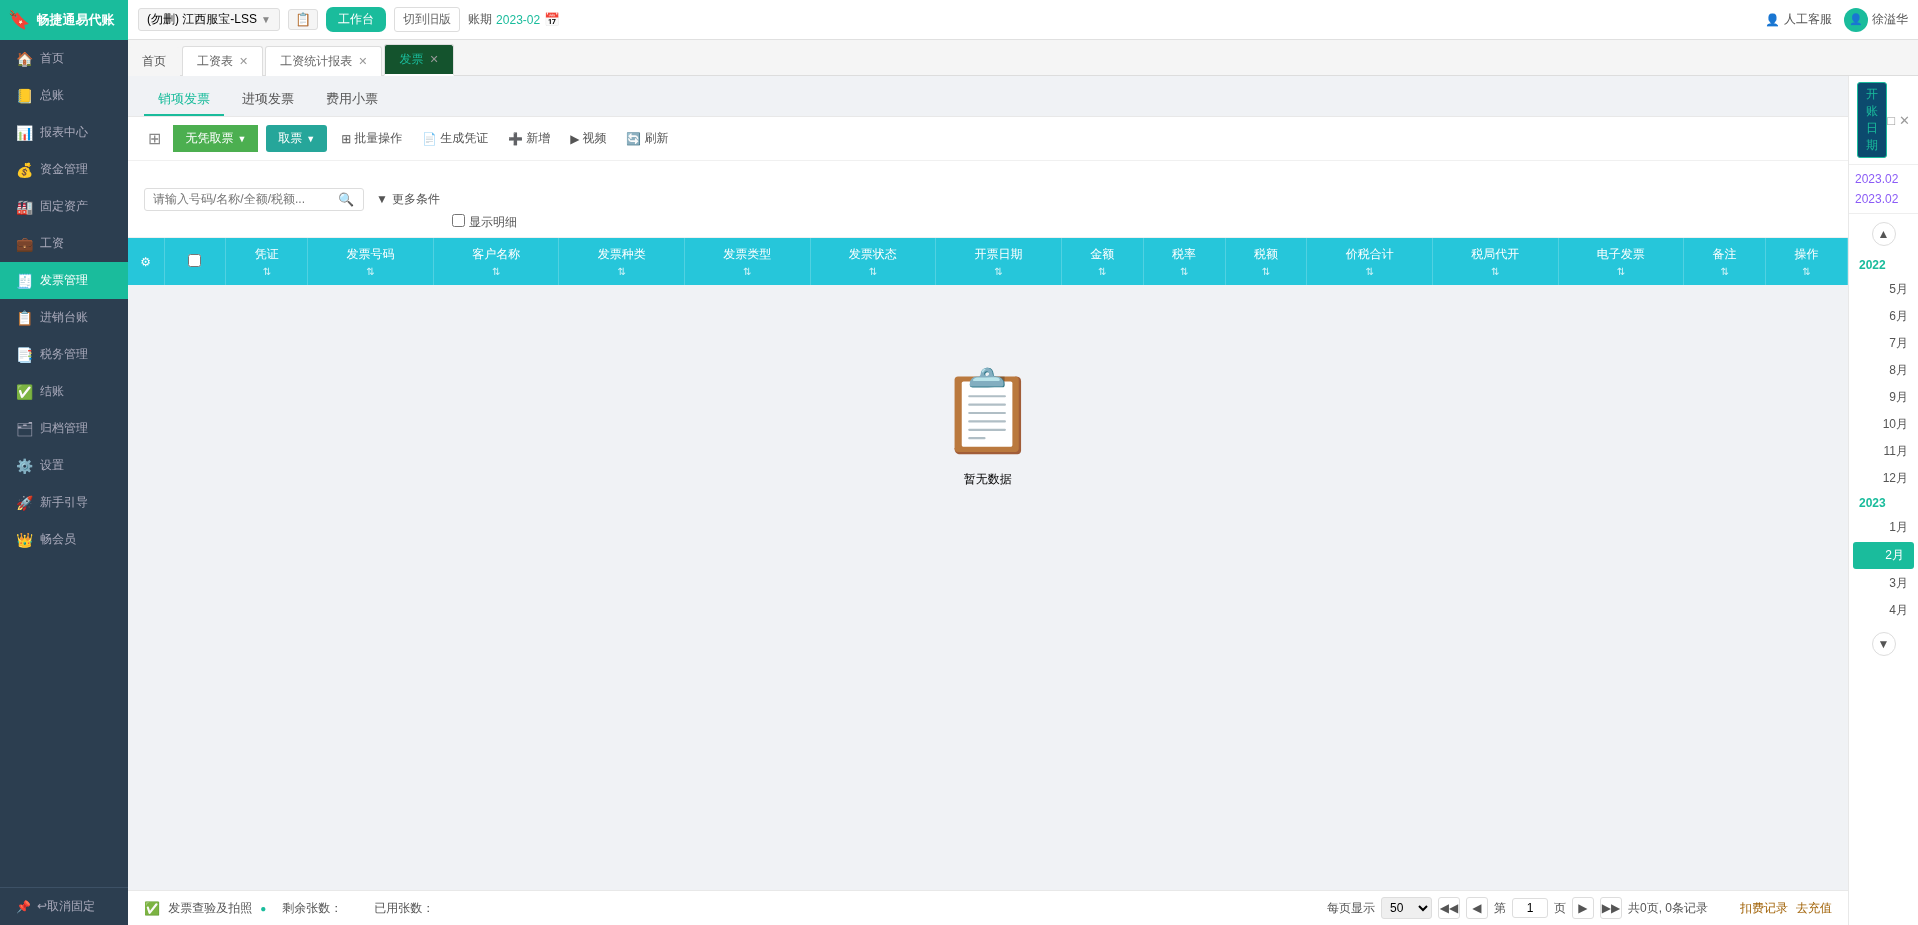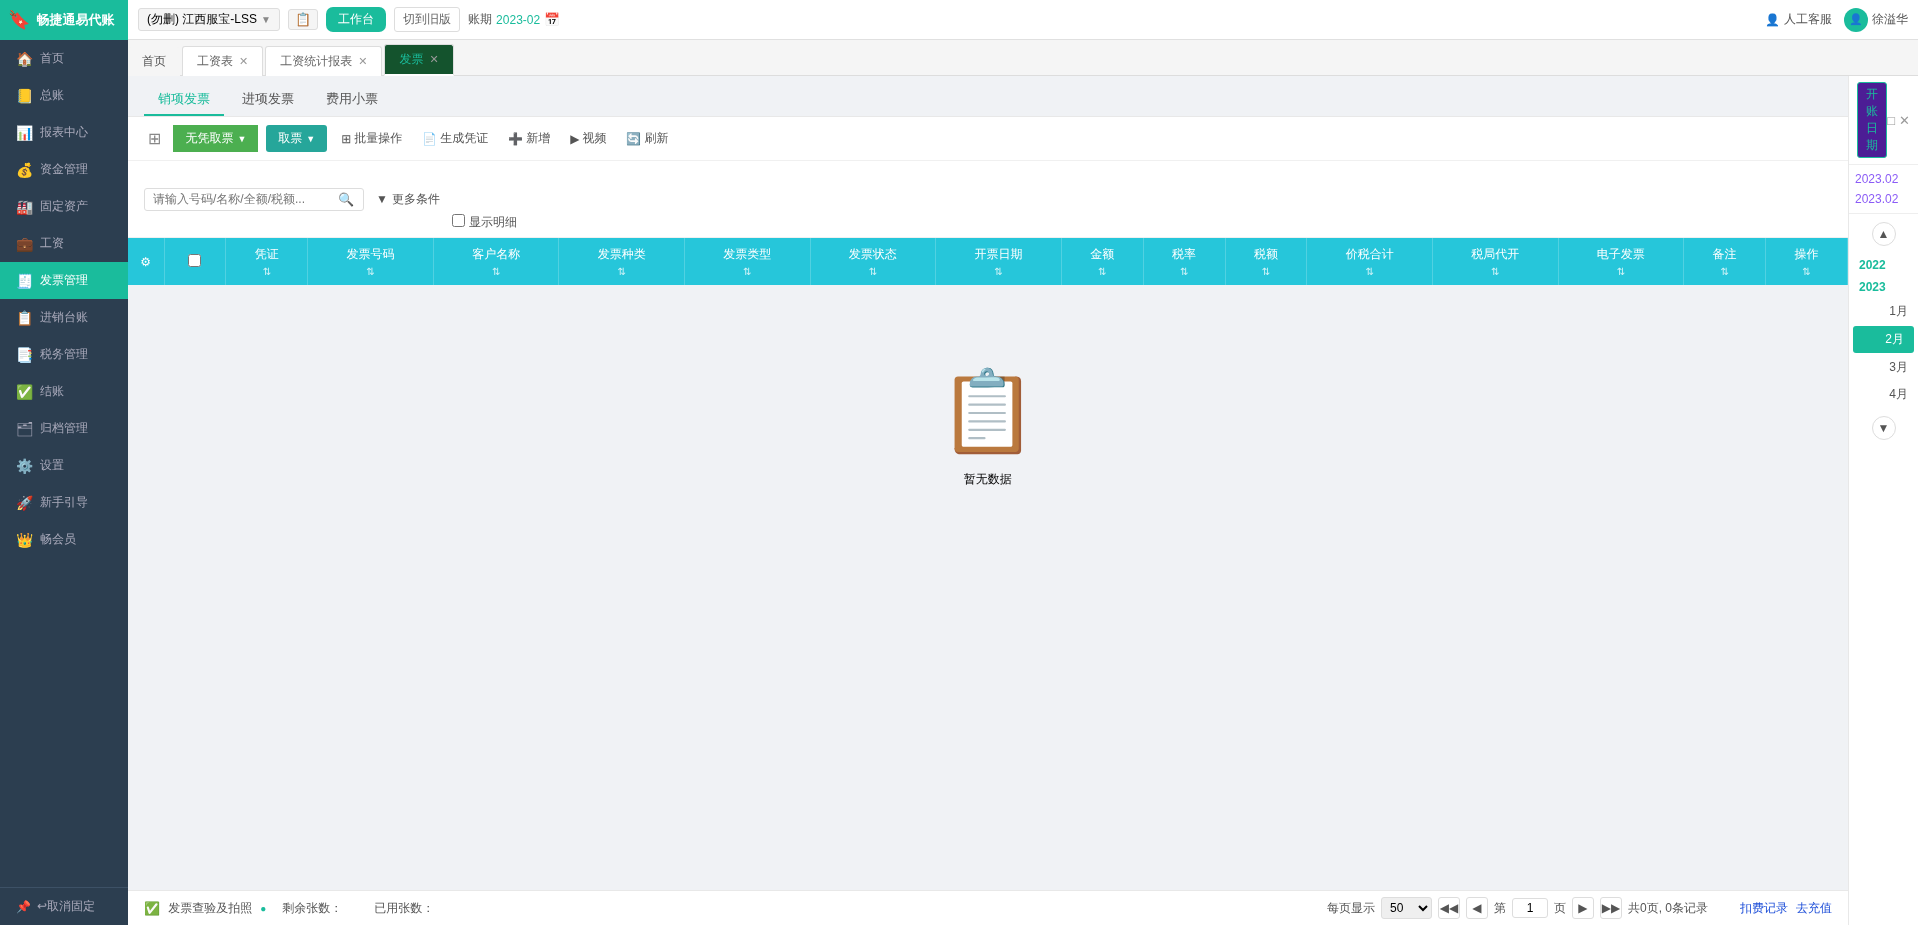--- a/index.html
+++ b/index.html
@@ -74,33 +74,33 @@
     
     .footer { display: flex; align-items: center; padding: 6px 16px; border-top: 1px solid #e8e8e8; background: #fff; gap: 16px; font-size: 12px; color: #555; }
     .footer-left { display: flex; align-items: center; gap: 8px; }
     .footer-check-icon { color: #1abc9c; font-size: 13px; }
     .footer-pagination { margin-left: auto; display: flex; align-items: center; gap: 6px; }
     .pag-select { border: 1px solid #ddd; border-radius: 3px; padding: 2px 4px; font-size: 12px; }
     .pag-btn { width: 22px; height: 22px; border: 1px solid #ddd; border-radius: 3px; background: #fff; cursor: pointer; display: flex; align-items: center; justify-content: center; font-size: 12px; color: #555; }
     .pag-btn:disabled { color: #ccc; cursor: default; }
     .pag-input { width: 36px; border: 1px solid #ddd; border-radius: 3px; padding: 2px 4px; text-align: center; font-size: 12px; }
     .footer-links { margin-left: 16px; display: flex; gap: 8px; }
-    .footer-link { color: #1d4ed8; cursor: pointer; text-decoration: none; }
+    .footer-link { color: #a16207; cursor: pointer; text-decoration: none; }
 
     
     .right-panel { width: 70px; background: #fff; border-left: 1px solid #e8e8e8; display: flex; flex-direction: column; position: relative; }
     .right-panel-date-item { font-size: 12px; color: #8b5cf6; padding: 3px 6px; cursor: pointer; }
     .month-list { flex: 1; overflow-y: auto; }
     .month-section-title { font-size: 12px; color: #1abc9c; padding: 4px 10px; font-weight: bold; cursor: pointer; }
     .month-item { font-size: 12px; color: #555; padding: 5px 10px; cursor: pointer; display: flex; align-items: center; justify-content: flex-end; gap: 2px; }
     .month-item.active { background: #1abc9c; color: #fff; border-radius: 3px; margin: 1px 4px; }
     .month-up-btn { width: 24px; height: 24px; border: 1px solid #ddd; border-radius: 50%; background: #fff; cursor: pointer; display: flex; align-items: center; justify-content: center; font-size: 12px; color: #555; margin: 4px auto; }
     .month-down-btn { width: 24px; height: 24px; border: 1px solid #ddd; border-radius: 50%; background: #fff; cursor: pointer; display: flex; align-items: center; justify-content: center; font-size: 12px; color: #555; margin: 4px auto; }
 
-    .open-period-btn { background: #4c1d95; color: #1abc9c; border: 1px solid #1abc9c; border-radius: 3px; padding: 3px 8px; font-size: 12px; cursor: pointer; }
+    .open-period-btn { background: #0c4a6e; color: #1abc9c; border: 1px solid #1abc9c; border-radius: 3px; padding: 3px 8px; font-size: 12px; cursor: pointer; }
 
     .content-main { flex: 1; display: flex; flex-direction: column; overflow: hidden; }
   </style>
 </head>
 <body>
 
 <div class="sidebar">
   <div class="sidebar-logo">
     <span class="sidebar-logo-icon">🔖</span>
     <span>畅捷通易代账</span>
@@ -431,20 +431,30 @@
       </div>
       <div style="padding:4px 0; border-bottom:1px solid #eee;">
         <div class="right-panel-date-item">2023.02</div>
         <div class="right-panel-date-item">2023.02</div>
       </div>
       <div class="month-list">
         <div style="text-align:center; padding:4px;">
           <button class="month-up-btn">▲</button>
         </div>
         <div class="month-section-title">2022</div>
+        <div id="months-2022">
+            <div class="month-item">5月</div>
+            <div class="month-item">6月</div>
+            <div class="month-item">7月</div>
+            <div class="month-item">8月</div>
+            <div class="month-item">9月</div>
+            <div class="month-item">10月</div>
+            <div class="month-item">11月</div>
+            <div class="month-item">12月</div>
+          </div>
         <div class="month-section-title">2023</div>
         <div id="months-2023">
             <div class="month-item">1月</div>
             <div class="month-item active">2月</div>
             <div class="month-item">3月</div>
             <div class="month-item">4月</div>
           </div>
         <div style="text-align:center; padding:4px;">
           <button class="month-down-btn">▼</button>
         </div>

